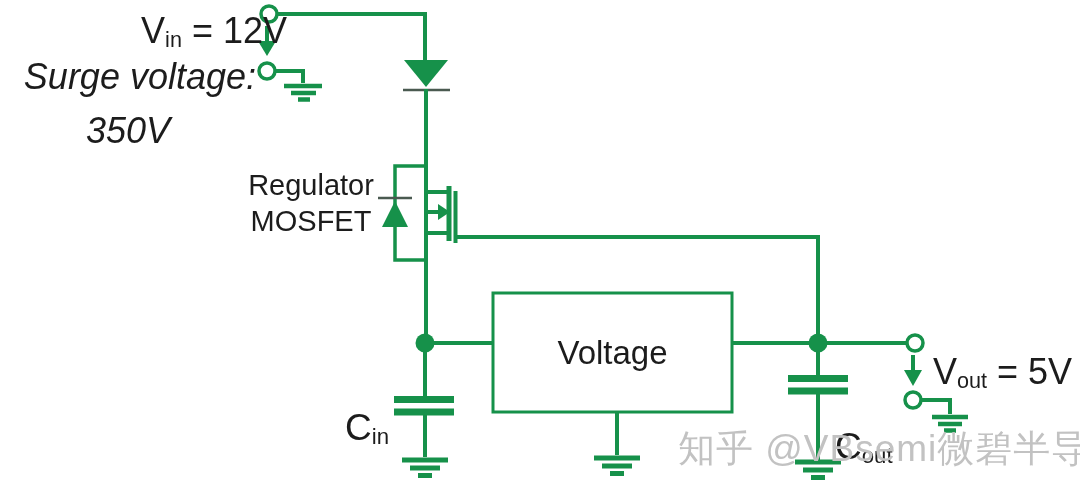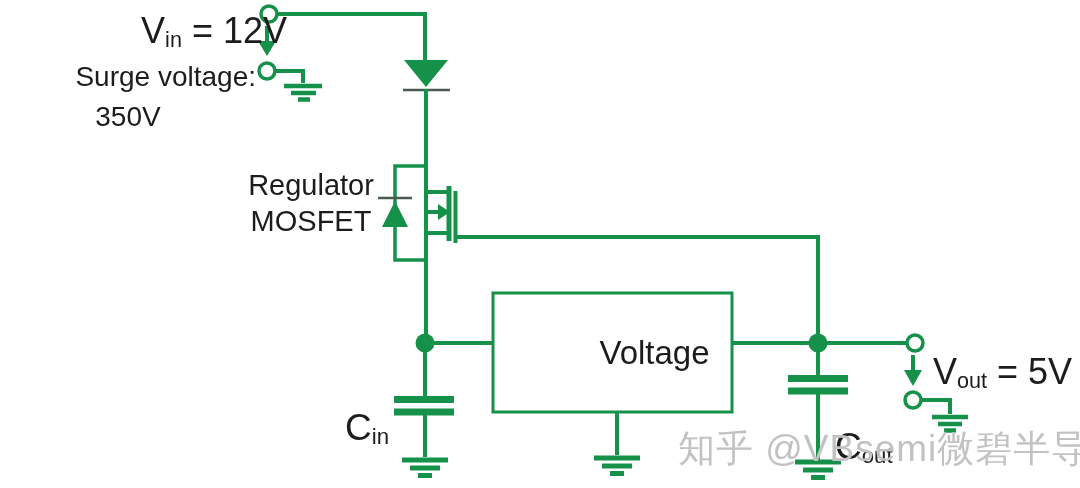--- a/index.html
+++ b/index.html
@@ -4,26 +4,26 @@
 <style>
   html,body{margin:0;padding:0;background:#ffffff;}
   #stage{
     position:relative;width:1080px;height:488px;background:#ffffff;
     font-family:"Liberation Sans",sans-serif;color:#1c1c1c;overflow:hidden;
   }
   #circuit-svg{position:absolute;left:0;top:0;}
   .lbl{position:absolute;white-space:nowrap;}
   .sub{font-size:0.60em;vertical-align:-0.18em;letter-spacing:0;}
   .vin-lbl{left:0;top:11px;width:249px;text-align:right;font-size:36px;line-height:40px;padding-left:38px;}
-  .surge-lbl{left:0;top:57px;width:256px;font-size:28px;line-height:40px;}
+  .surge-lbl{left:0;top:57px;width:256px;font-size:36px;line-height:40px;font-style:italic;}
   .surge-lbl .l1{text-align:right;}
-  .surge-lbl .l2{text-align:center;}
+  .surge-lbl .l2{text-align:center;margin-top:14px;}
   .depl-lbl{left:242px;top:167px;width:138px;text-align:center;font-size:29px;line-height:36px;}
   .reg-lbl{left:493px;top:293px;width:239px;height:119px;display:flex;flex-direction:column;
-           justify-content:center;align-items:center;font-size:33px;line-height:49px;text-align:center;padding-left:42px;}
+           justify-content:center;align-items:center;font-size:33px;line-height:49px;text-align:center;}
   .cin-lbl{left:345px;top:407px;font-size:37px;}
   .cout-lbl{left:835px;top:426px;font-size:37px;}
   .vout-lbl{left:933px;top:351px;font-size:36px;text-align:center;}
   .watermark{left:678px;top:424px;font-size:37px;color:#c2c2c2;letter-spacing:1px;}
 </style>
 </head>
 <body>
 
 <div id="stage">
 

